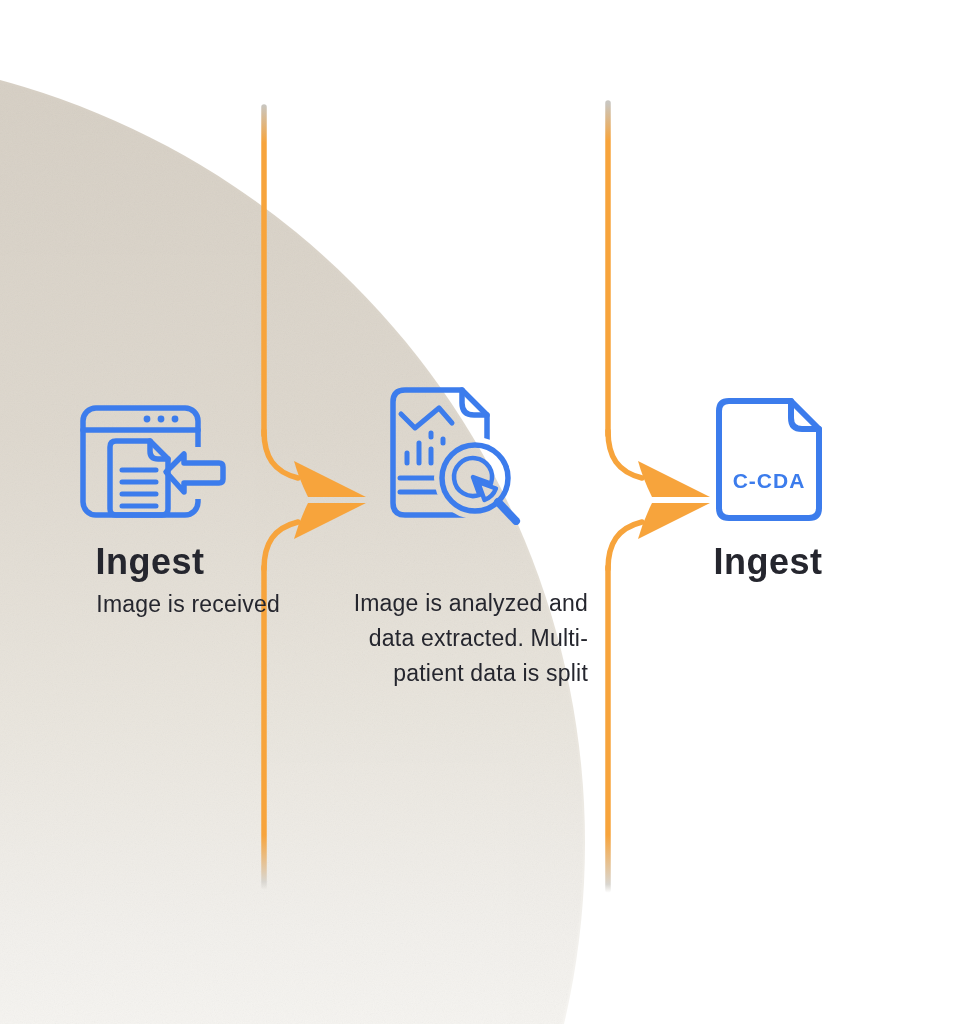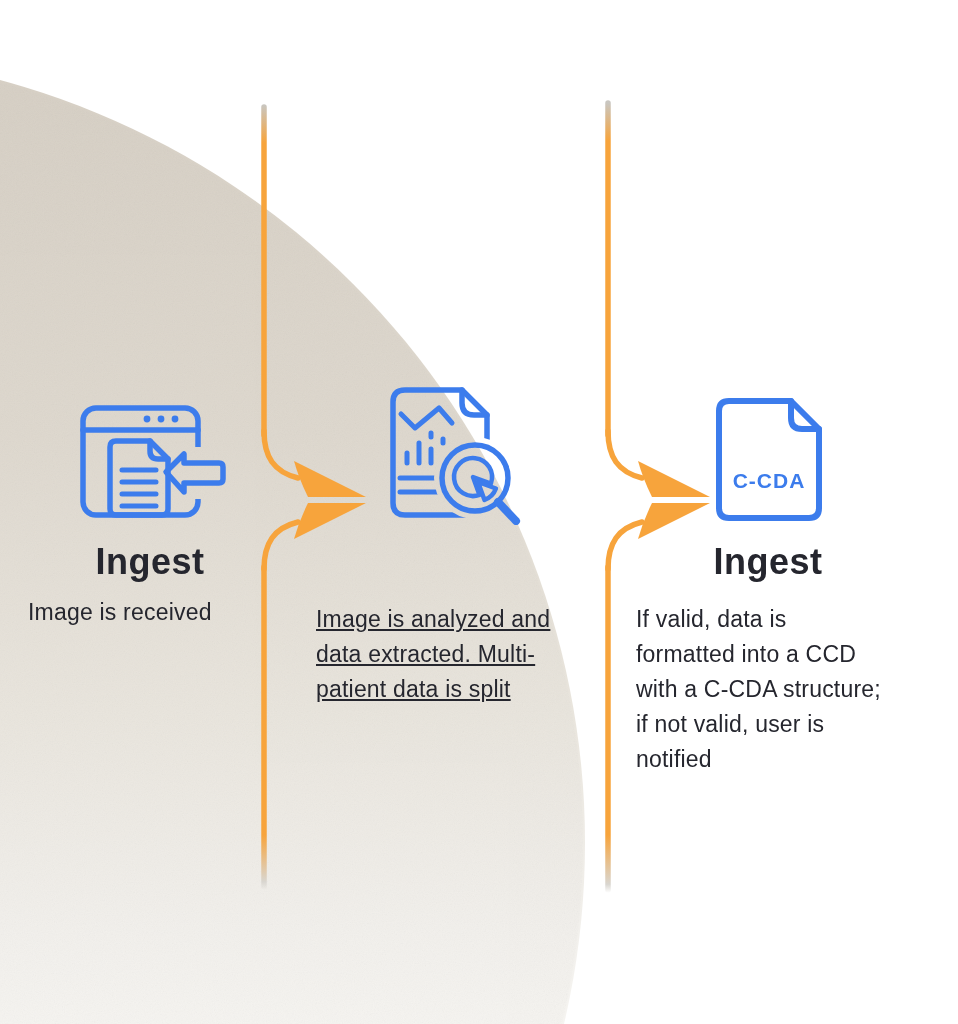--- a/index.html
+++ b/index.html
@@ -16,26 +16,26 @@
   .of{fill:var(--orange);stroke:none;}
   .sb{stroke:var(--blue);stroke-width:5.5;fill:none;stroke-linecap:round;stroke-linejoin:round;}
   .sb-thin{stroke:var(--blue);stroke-width:5;fill:none;stroke-linecap:round;stroke-linejoin:round;}
   .sb-pie{stroke:var(--blue);stroke-width:4.5;fill:none;stroke-linecap:round;stroke-linejoin:round;}
   .scb{stroke:var(--blue);stroke-width:6;fill:none;stroke-linecap:round;stroke-linejoin:round;}
   .fb{fill:var(--blue);stroke:none;}
   .step{position:absolute;top:380px;width:260px;height:430px;}
   .step .icon{position:absolute;}
   .step h2{position:absolute;top:162px;left:0;right:0;margin:0;text-align:center;
            font-size:36px;line-height:40px;font-weight:700;color:var(--ink);letter-spacing:0.5px;}
-  .step p{position:absolute;left:-10px;right:-10px;margin:8px;text-align:left;white-space:pre-line;
+  .step p{position:absolute;left:-10px;right:-10px;margin:0;text-align:right;white-space:pre-line;
           font-size:23px;line-height:35px;font-weight:400;color:var(--ink);letter-spacing:0.2px;}
   .step-1{left:30px;width:240px;}
   .step-1 p{top:207px;}
   .step-2{left:318px;}
-  .step-2 p{top:214px;text-decoration:underline;}
+  .step-2 p{top:206px;}
   .step-3{left:638px;}
   .step-3 p{top:214px;}
   .icon-text{font-family:"Liberation Sans",sans-serif;font-weight:700;font-size:21px;letter-spacing:1px;}
 </style>
 </head>
 <body>
 
 <div class="canvas">
 
   <svg class="bg-svg" width="958" height="1024" viewBox="0 0 958 1024" aria-hidden="true">
@@ -168,20 +168,15 @@
 
   <section class="step step-3">
     <svg class="icon" style="left:76px;top:18px" width="110" height="130" viewBox="0 0 110 130" aria-hidden="true">
       <g>
         <path class="scb" d="M77,3 H15 Q5,3 5,13 V110 Q5,120 15,120 H95 Q105,120 105,110 V31 Z"></path>
         <path class="scb" d="M77,3 V20 Q77,31 88,31 H105"></path>
       </g>
       <text class="icon-text" x="55" y="90" text-anchor="middle" fill="#3C7CEC">C-CDA</text>
     </svg>
     <h2>Ingest</h2>
-    <p>If valid, data is
-formatted into a CCD
-with a C-CDA structure;
-if not valid, user is
-notified</p>
   </section>
 
 </div>
 
 </body></html>

